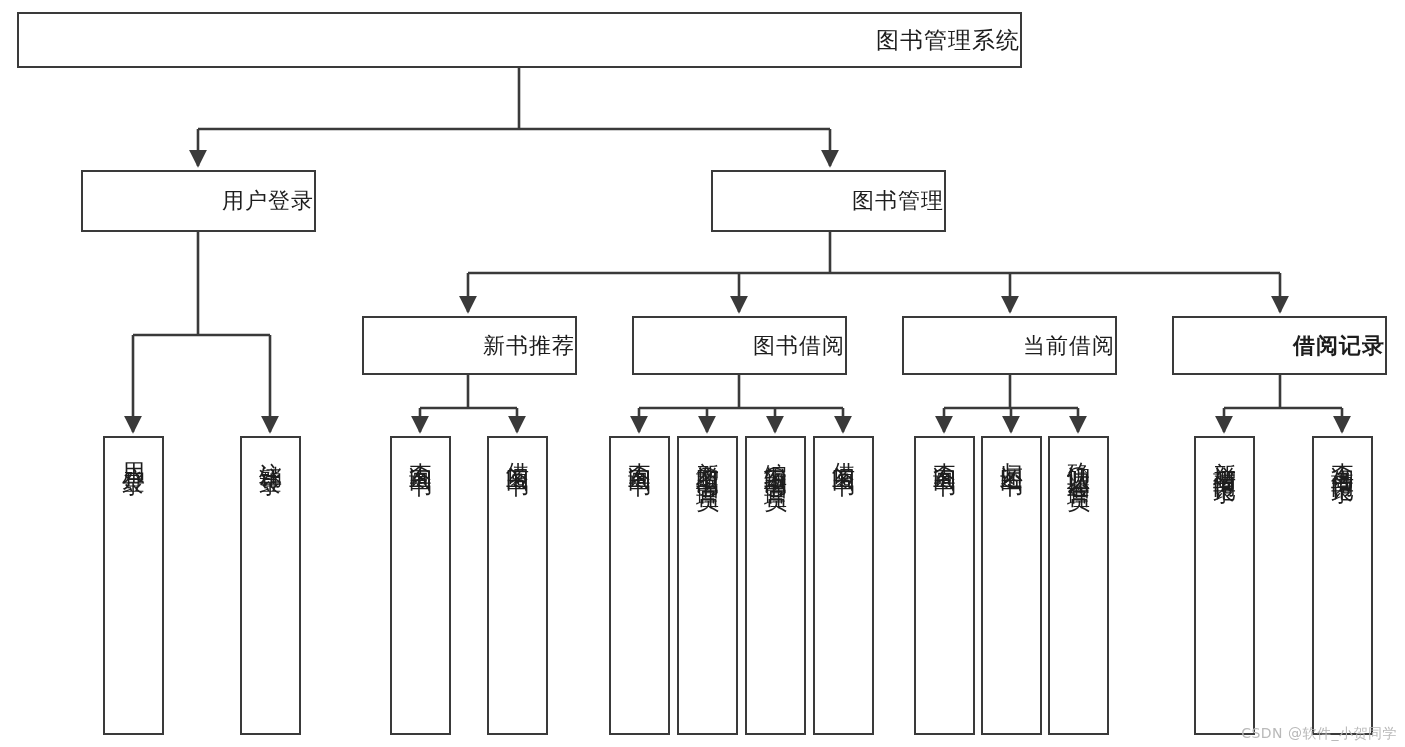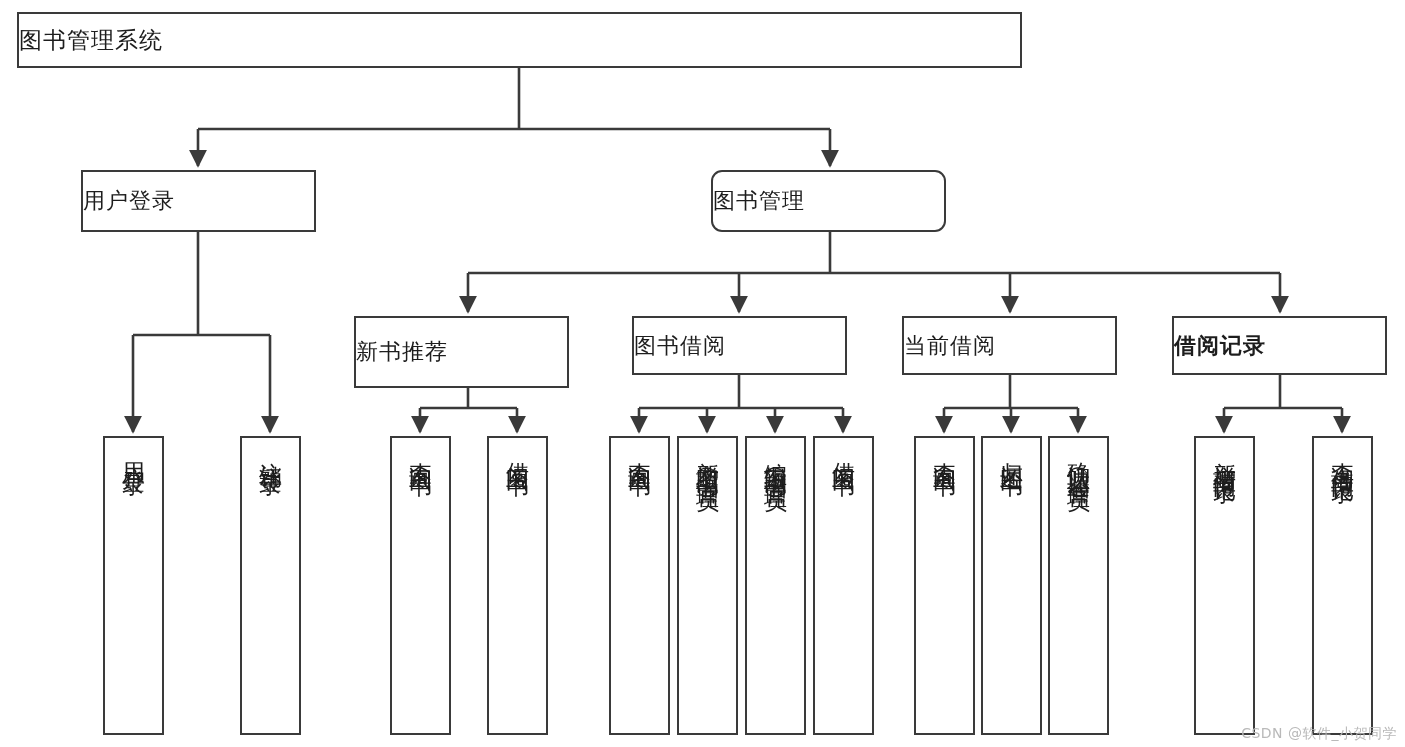--- a/index.html
+++ b/index.html
@@ -22,21 +22,21 @@
     width:1405px;height:747px;
     pointer-events:none;
   }
   .node{
     position:absolute;
     box-sizing:border-box;
     background:#ffffff;
     border:2px solid #3a3a3a;
     display:flex;
     align-items:center;
-    justify-content:flex-start;
+    justify-content:flex-end;
     z-index:3;
   }
   .node .label{
     font-size:22px;
     line-height:1.25;
     letter-spacing:1px;
     color:#1d1d1d;
     white-space:nowrap;
     text-align:center;
   }
@@ -123,25 +123,25 @@
   </svg>
 
   <div class="node root" style="left:17px; top:12px; width:1005px; height:56px;">
     <span class="label">图书管理系统</span>
   </div>
 
   <div class="node" style="left:81px; top:170px; width:235px; height:62px;">
     <span class="label">用户登录</span>
   </div>
 
-  <div class="node" style="left:711px; top:170px; width:235px; height:62px;border-radius:11px;">
+  <div class="node" style="left:711px; top:170px; width:235px; height:62px;">
     <span class="label">图书管理</span>
   </div>
 
-  <div class="node" style="left:354px; top:316px; width:215px; height:72px;">
+  <div class="node" style="left:362px; top:316px; width:215px; height:59px;">
     <span class="label">新书推荐</span>
   </div>
 
   <div class="node" style="left:632px; top:316px; width:215px; height:59px;">
     <span class="label">图书借阅</span>
   </div>
 
   <div class="node" style="left:902px; top:316px; width:215px; height:59px;">
     <span class="label">当前借阅</span>
   </div>

